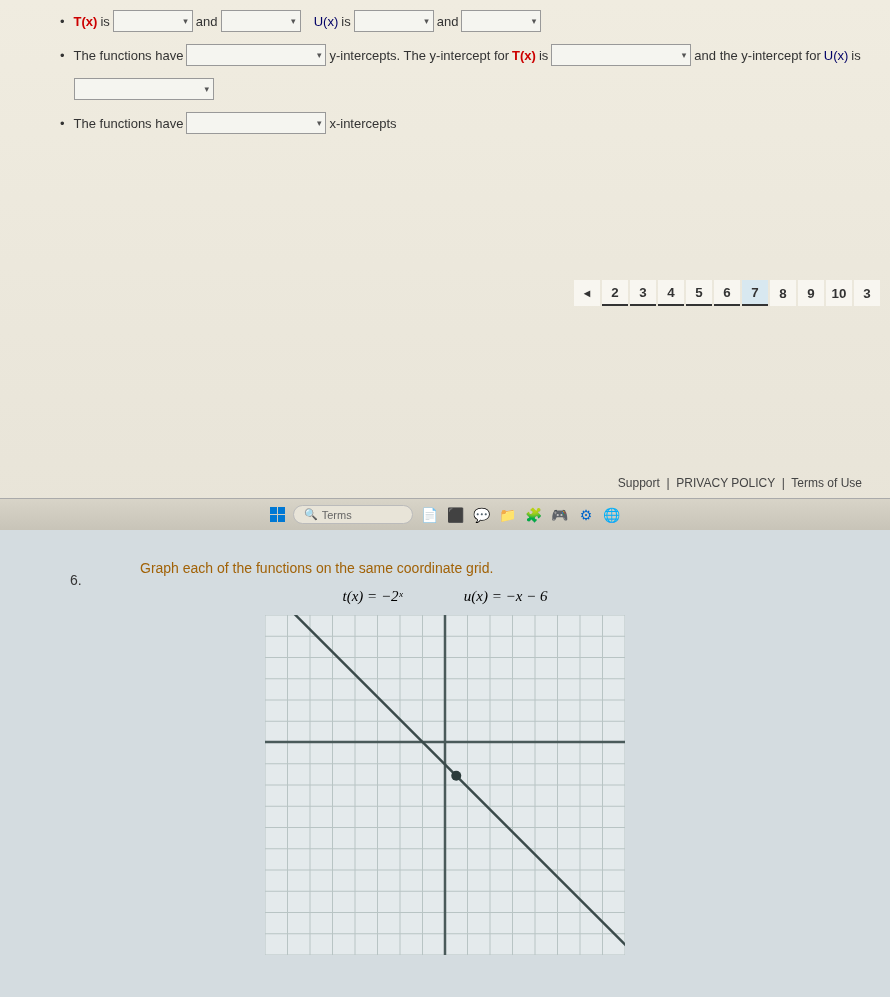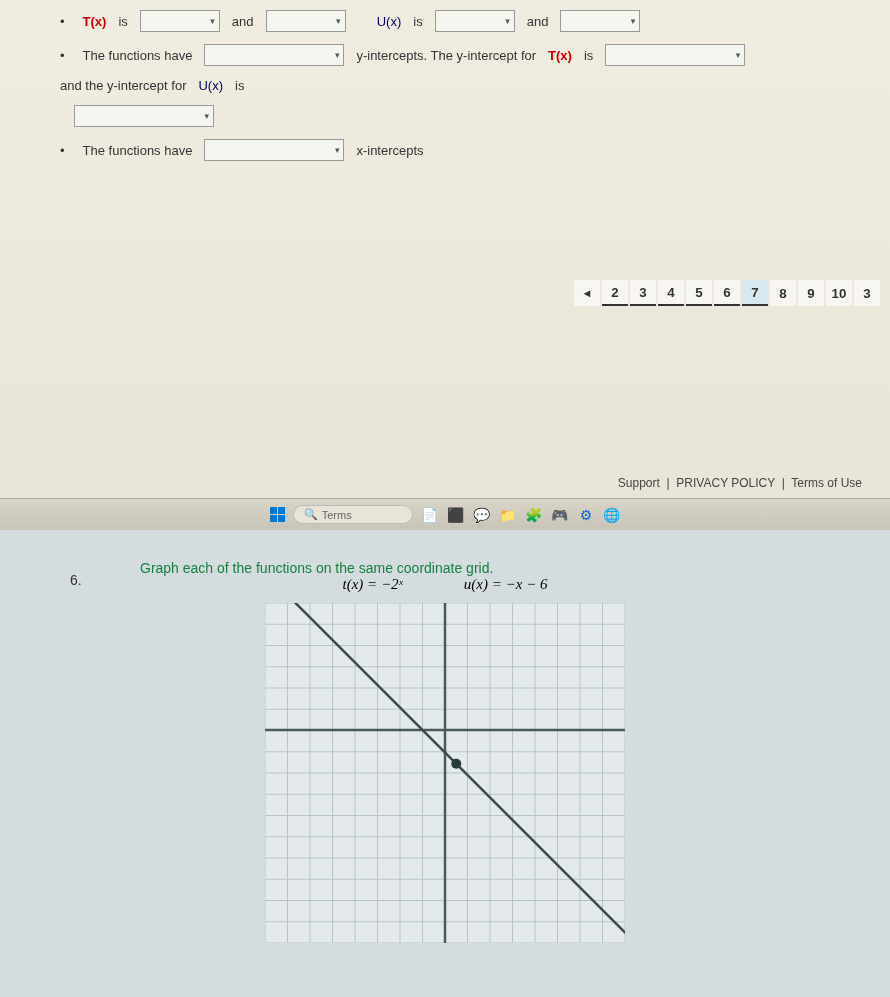--- a/index.html
+++ b/index.html
@@ -14,21 +14,21 @@
     .top-section {
       background: linear-gradient(180deg, #f0ece0 0%, #e8e4d8 100%);
       padding: 10px 20px 30px 60px;
       height: 530px;
       position: relative;
     }
     .bullet-line {
       display: flex;
       align-items: center;
       flex-wrap: wrap;
-      gap: 12px;
+      gap: 3px;
       margin-bottom: 12px;
       font-size: 13px;
       color: #333;
     }
     .bullet-line::before {
       content: "•";
       margin-right: 6px;
       color: #333;
     }
     .fn-t { color: #c00; font-weight: bold; }
@@ -128,22 +128,22 @@
     .problem-num {
       position: absolute;
       left: 70px;
       top: 42px;
       font-size: 14px;
       color: #333;
     }
     .problem-text {
       margin-left: 60px;
       font-size: 14px;
-      color: #15803d;
-      margin-bottom: 0;
+      color: #a16207;
+      margin-bottom: 12px;
     }
     .equations {
       display: flex;
       gap: 61px;
       justify-content: center;
       margin-bottom: 10px;
       font-family: 'Times New Roman', serif;
       font-style: italic;
       font-size: 15px;
     }

